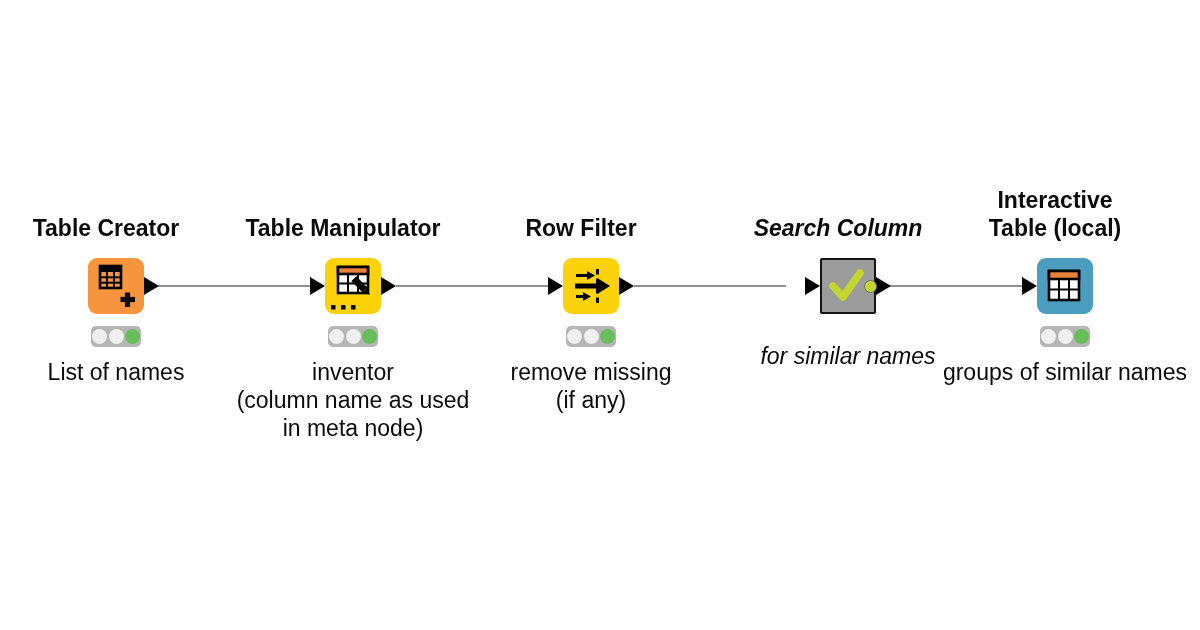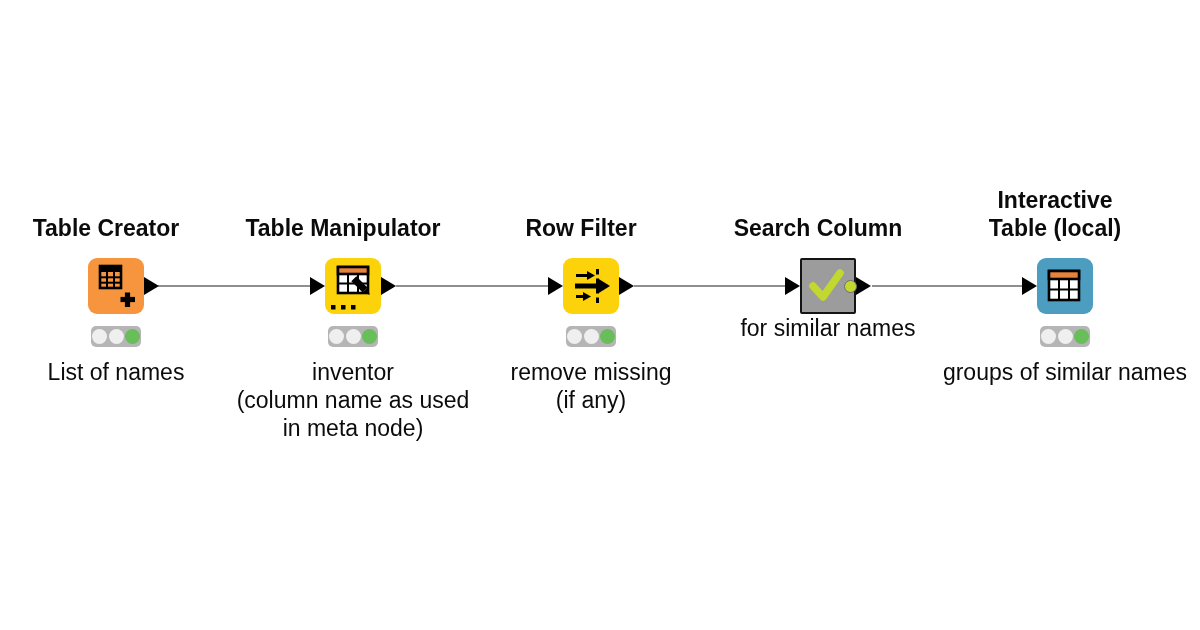--- a/index.html
+++ b/index.html
@@ -81,21 +81,21 @@
     width: 15px; height: 15px;
     border-radius: 50%;
   }
 
   .node-annotation {
     margin-top: 11px;
     font-size: 23px;
     line-height: 28px;
     white-space: pre-line;
   }
-  .node-annotation.no-lights { margin-top: 0; }
+  .node-annotation.no-lights { margin-top: 28px; }
 
   .wire {
     position: absolute;
     top: 285px;
     height: 1.5px;
   }
 </style>
 </head>
 <body>
 
@@ -182,21 +182,21 @@
     <div class="lights" style="background-color: rgb(181, 181, 181);">
       <span class="light" style="background-color: rgb(239, 239, 239);"></span>
       <span class="light" style="background-color: rgb(239, 239, 239);"></span>
       <span class="light" style="background-color: rgb(104, 190, 89);"></span>
     </div>
     <div class="node-annotation">inventor
 (column name as used
 in meta node)</div>
   </div>
 
-  <div class="node" style="left:668px;">
+  <div class="node" style="left:688px;font-style:italic;">
     <div class="node-title">Search Column</div>
     <div class="icon-row">
       <div class="port port-in"></div>
       <div class="port port-out"></div>
       <div class="component-port-dot" style="background-color: rgb(195, 216, 46);"></div>
       <div class="node-body component" style="background-color: rgb(156, 156, 156);">
         <svg width="52" height="52" viewBox="0 0 52 52">
           <path d="M11 26 L21 37 L38 13" fill="none" stroke-width="7.5" stroke-linecap="round" stroke-linejoin="round" stroke="#C3D82E"></path>
         </svg>
       </div>

